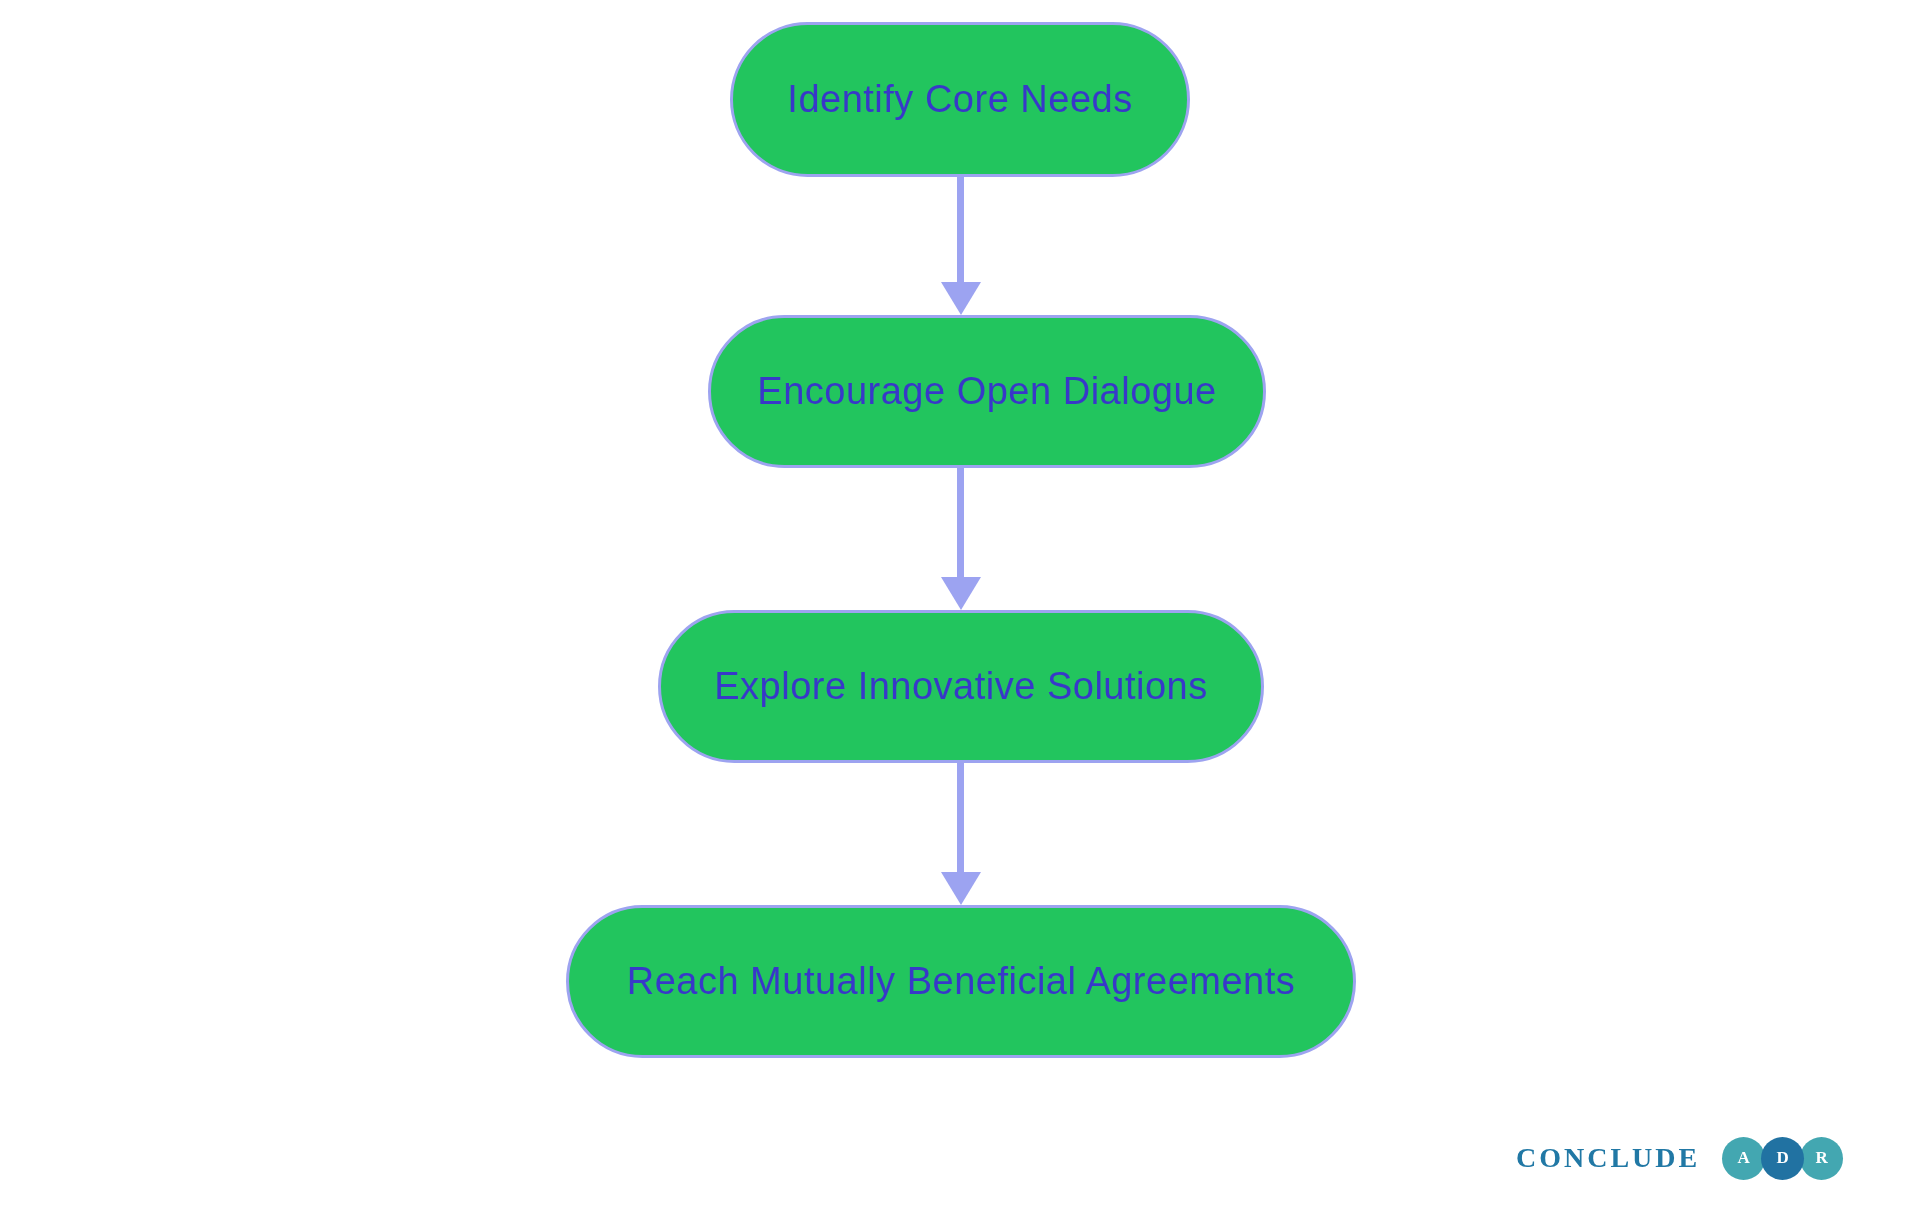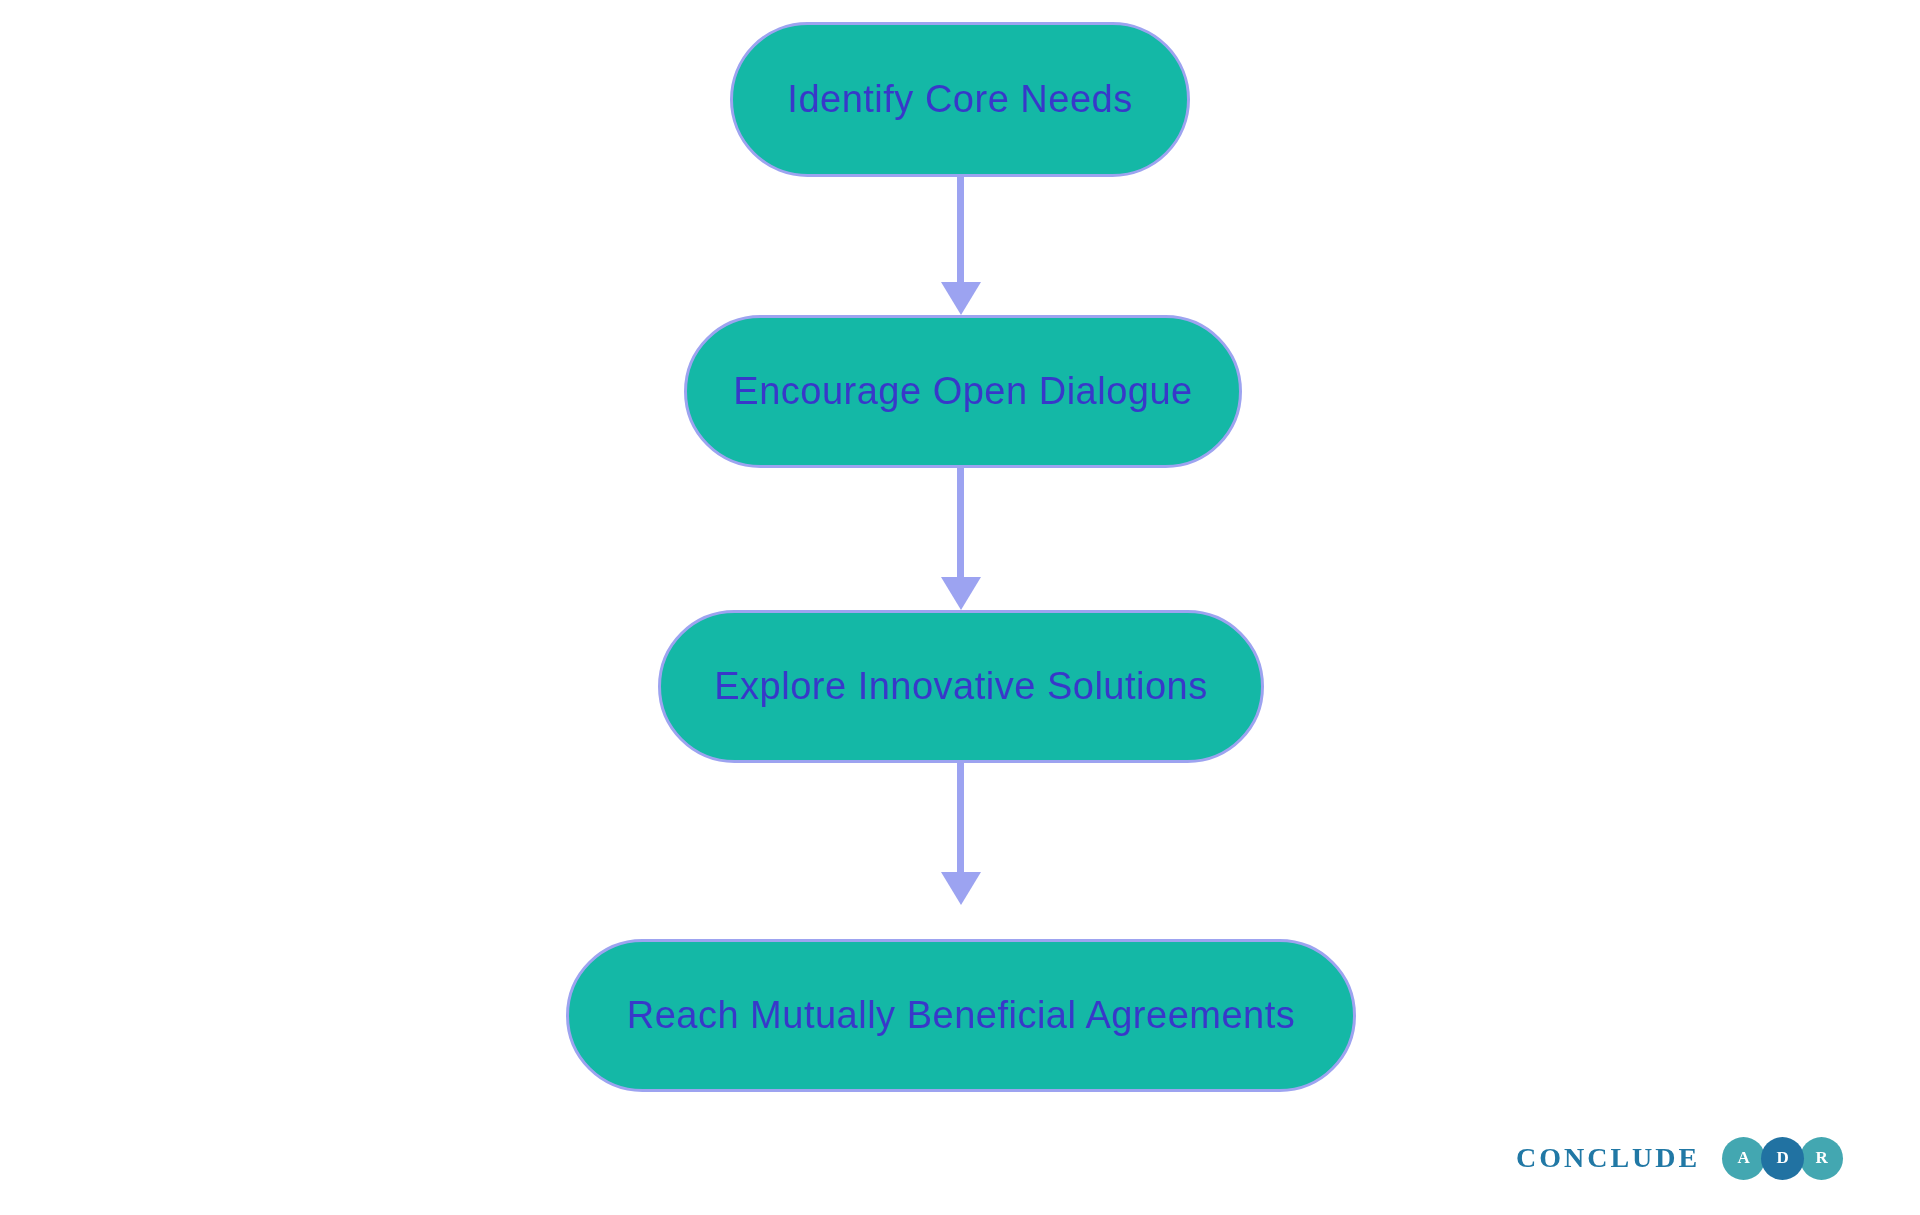--- a/index.html
+++ b/index.html
@@ -9,37 +9,37 @@
   .canvas {
     position: absolute;
     left: 0; top: 0;
     width: 1920px; height: 1215px;
     background: #ffffff;
   }
 
   
   .node {
     position: absolute;
-    background: #14b8a6;
+    background: #22c55e;
     border: 3px solid #9da3f0;
     border-radius: 78px;
     display: flex;
     align-items: center;
     justify-content: center;
   }
   .node-label {
     color: #3838c9;
     font-size: 38px;
     letter-spacing: 0.5px;
     white-space: nowrap;
   }
   .node-1 { left: 730px; top:  22px; width: 460px; height: 155px; }
-  .node-2 { left: 684px; top: 315px; width: 558px; height: 153px; }
+  .node-2 { left: 708px; top: 315px; width: 558px; height: 153px; }
   .node-3 { left: 658px; top: 610px; width: 606px; height: 153px; }
-  .node-4 { left: 566px; top: 939px; width: 790px; height: 153px; }
+  .node-4 { left: 566px; top: 905px; width: 790px; height: 153px; }
 
   
   .arrow-line {
     position: absolute;
     left: 957px;
     width: 7px;
     background: #9ca3f1;
   }
   .arrow-head {
     position: absolute;

